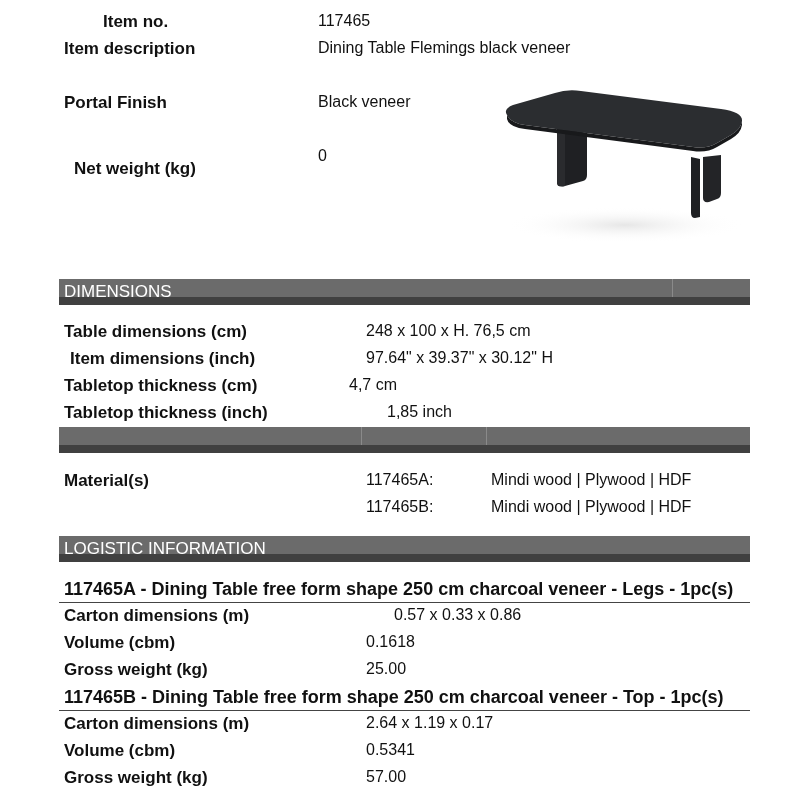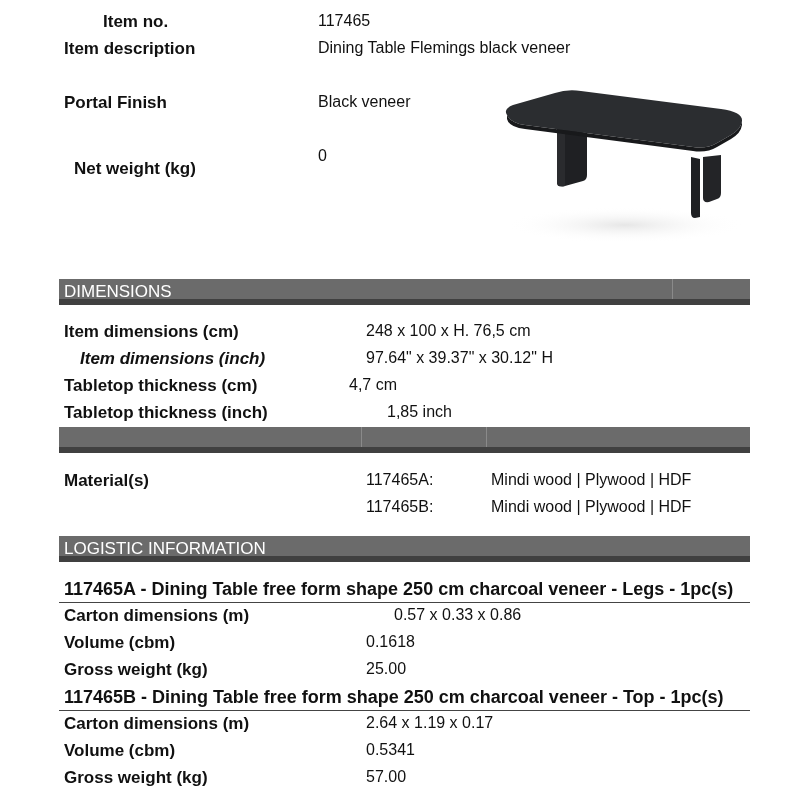--- a/index.html
+++ b/index.html
@@ -24,21 +24,21 @@
     .value {
       font-size: 16px;
       white-space: nowrap;
     }
     .section-bar {
       position: absolute;
       left: 59px;
       width: 691px;
       height: 26px;
       background: #6b6b6b;
-      border-bottom: 6px solid #404040;
+      border-bottom: 8px solid #404040;
       box-sizing: border-box;
     }
     .section-bar .title {
       position: absolute;
       left: 5px;
       top: 3px;
       color: #ffffff;
       font-size: 17px;
       white-space: nowrap;
     }
@@ -108,24 +108,24 @@
     <path d="M12 30 Q16 38 30 40 L198 62 Q212 64 222 58 L236 50 Q246 44 247 36 L247 40 Q246 48 236 54 L222 62 Q212 68 198 66 L30 44 Q14 42 12 34 Z" fill="#18191b"></path>
   </svg>
 </div>
 
 <div class="section-bar" style="top:279px;">
   <span class="title">DIMENSIONS</span>
   <span class="divider" style="left:613px;"></span>
 </div>
 
 <div>
-  <span class="abs label" style="left:64px; top:322px;">Item dimensions (cm)</span>
+  <span class="abs label" style="left:64px; top:322px;">Table dimensions (cm)</span>
   <span class="abs value" style="left:366px; top:322px;">248 x 100 x H. 76,5 cm</span>
 
-  <span class="abs label" style="left:80px; top:349px;font-style:italic;">Item dimensions (inch)</span>
+  <span class="abs label" style="left:70px; top:349px;">Item dimensions (inch)</span>
   <span class="abs value" style="left:366px; top:349px;">97.64" x 39.37" x 30.12" H</span>
 
   <span class="abs label" style="left:64px; top:376px;">Tabletop thickness (cm)</span>
   <span class="abs value" style="left:349px; top:376px;">4,7 cm</span>
 
   <span class="abs label" style="left:64px; top:403px;">Tabletop thickness (inch)</span>
   <span class="abs value" style="left:366px; top:403px;margin-left:21px;">1,85 inch</span>
 </div>
 
 <div class="section-bar" style="top:427px;">

